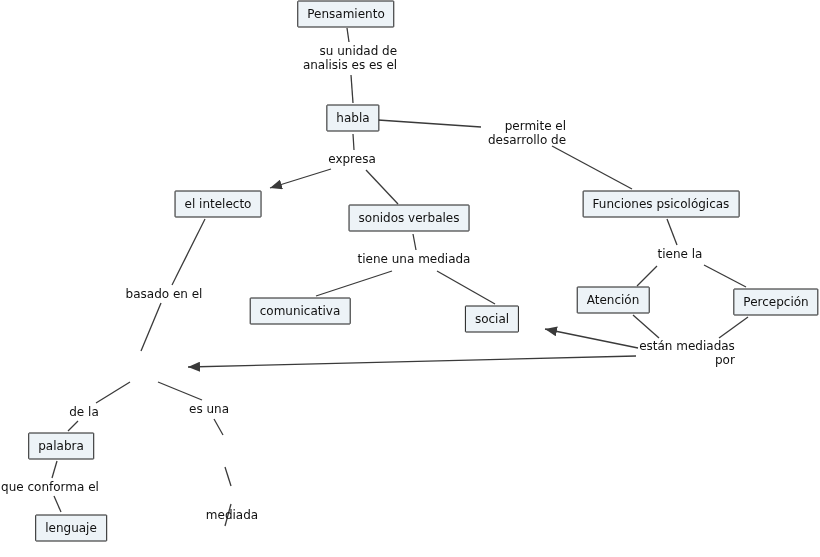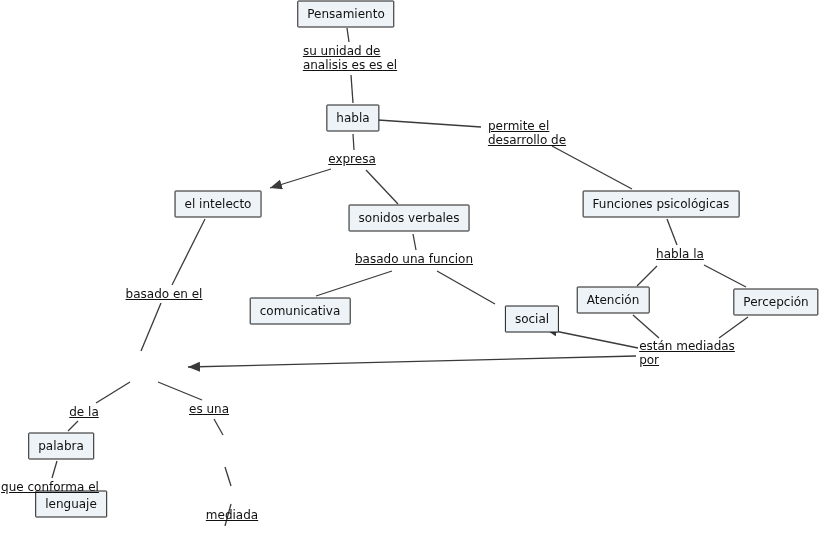--- a/index.html
+++ b/index.html
@@ -44,23 +44,22 @@
     font-size: 12px;
     line-height: 15px;
     white-space: nowrap;
     text-align: center;
   }
   .link-label {
     position: absolute;
     transform: translateX(-50%);
     font-size: 12px;
     line-height: 14px;
-    text-align: left;
+    text-align: right;
     white-space: pre-line;
-    text-decoration: underline;
   }
 </style>
 </head>
 <body>
 
 <div class="canvas">
 
   <svg class="edges" width="820" height="557" viewBox="0 0 820 557" xmlns="http://www.w3.org/2000/svg">
     <defs>
       <marker id="arrowhead" markerUnits="userSpaceOnUse" markerWidth="13" markerHeight="10" refX="12" refY="5" orient="auto">
@@ -97,33 +96,33 @@
       <line class="edge" x1="231" y1="504" x2="225" y2="526"></line>
     </g>
   </svg>
 
   <div class="node" style="left:346px; top:14px">Pensamiento</div>
   <div class="node" style="left:353px; top:118px">habla</div>
   <div class="node" style="left:218px; top:204px">el intelecto</div>
   <div class="node" style="left:409px; top:218px">sonidos verbales</div>
   <div class="node" style="left:300px; top:311px">comunicativa</div>
   <div class="node" style="left:661px; top:204px">Funciones psicológicas</div>
-  <div class="node" style="left:532px; top:319px">social</div>
+  <div class="node" style="left:492px; top:319px">social</div>
   <div class="node" style="left:613px; top:300px">Atención</div>
   <div class="node" style="left:776px; top:302px">Percepción</div>
   <div class="node" style="left:61px;  top:446px">palabra</div>
-  <div class="node" style="left:71px;  top:504px">lenguaje</div>
+  <div class="node" style="left:71px;  top:528px">lenguaje</div>
 
   <div class="link-label" style="left:350px; top:44px">su unidad de
 analisis es es el</div>
   <div class="link-label" style="left:527px; top:119px">permite el
 desarrollo de</div>
   <div class="link-label" style="left:352px; top:152px">expresa</div>
-  <div class="link-label" style="left:414px; top:252px">basado una funcion</div>
-  <div class="link-label" style="left:680px; top:247px">habla la</div>
+  <div class="link-label" style="left:414px; top:252px">tiene una mediada</div>
+  <div class="link-label" style="left:680px; top:247px">tiene la</div>
   <div class="link-label" style="left:687px; top:339px">están mediadas
 por</div>
   <div class="link-label" style="left:164px; top:287px">basado en el</div>
   <div class="link-label" style="left:84px;  top:405px">de la</div>
   <div class="link-label" style="left:209px; top:402px">es una</div>
   <div class="link-label" style="left:50px;  top:480px">que conforma el</div>
   <div class="link-label" style="left:232px; top:508px">mediada</div>
 
 </div>
 

